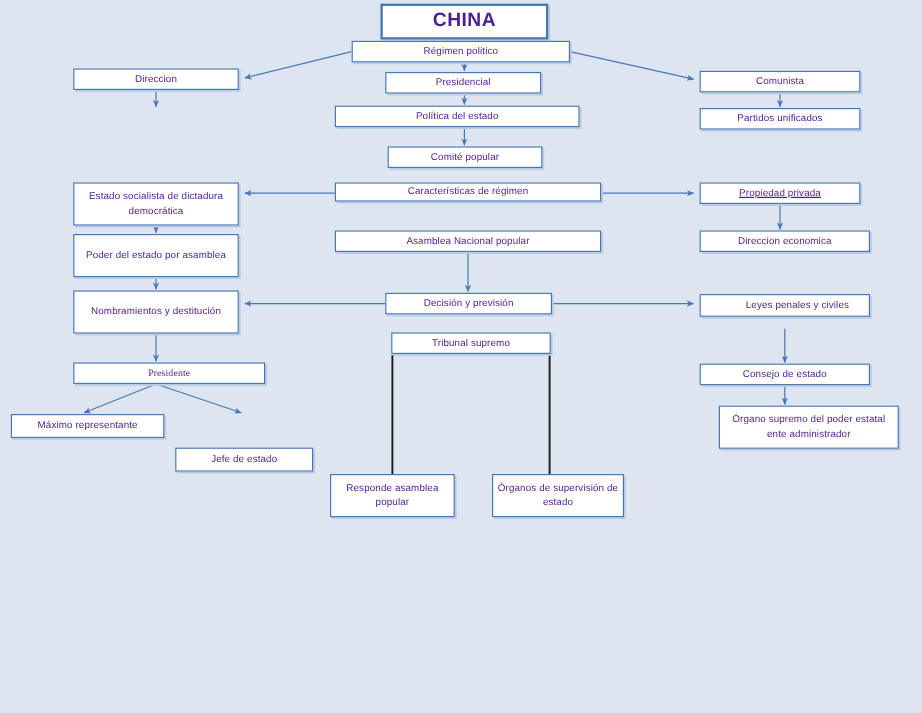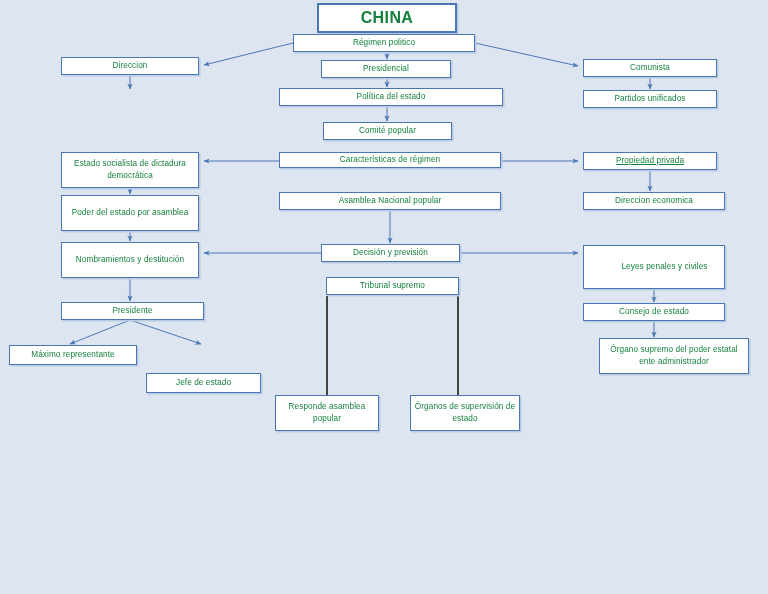--- a/index.html
+++ b/index.html
@@ -29,21 +29,21 @@
   .node {
     position: absolute;
     box-sizing: border-box;
     background: #ffffff;
     border: 1.6px solid #4a77b4;
     box-shadow: 1.5px 1.5px 0 0 #b9cbe4;
     display: flex;
     align-items: center;
     justify-content: center;
     text-align: center;
-    color: #15803d;
+    color: #4c1d95;
     font-size: 8.2px;
     line-height: 1.45;
     padding: 1px 3px;
     letter-spacing: 0.1px;
   }
   .node.title {
     font-size: 16px;
     font-weight: bold;
     border-width: 2px;
     letter-spacing: 0.4px;
@@ -116,21 +116,21 @@
 
   <div class="node" style="left:293px; top:34px; width:182px; height:18px;">Régimen politico</div>
 
   <div class="node" style="left:61px; top:57px; width:138px; height:18px;">Direccion</div>
 
   <div class="node" style="left:321px; top:60px; width:130px; height:18px;">Presidencial</div>
 
   <div class="node" style="left:583px; top:59px; width:134px; height:18px;">Comunista</div>
 
 
-  <div class="node" style="left:279px; top:88px; width:224px; height:18px;">Política del estado</div>
+  <div class="node" style="left:279px; top:88px; width:204px; height:18px;">Política del estado</div>
 
   <div class="node" style="left:583px; top:90px; width:134px; height:18px;">Partidos unificados</div>
 
   <div class="node" style="left:323px; top:122px; width:129px; height:18px;">Comité popular</div>
 
   <div class="node" style="left:61px; top:152px; width:138px; height:36px;">Estado socialista de dictadura democrática</div>
 
   <div class="node" style="left:279px; top:152px; width:222px; height:16px;">Características de régimen</div>
 
   <div class="node" style="left:583px; top:152px; width:134px; height:18px;text-decoration:underline;">Propiedad privada</div>
@@ -138,23 +138,23 @@
   <div class="node" style="left:61px; top:195px; width:138px; height:36px;">Poder del estado por asamblea</div>
 
   <div class="node" style="left:279px; top:192px; width:222px; height:18px;">Asamblea Nacional popular</div>
 
   <div class="node" style="left:583px; top:192px; width:142px; height:18px;">Direccion economica</div>
 
   <div class="node" style="left:61px; top:242px; width:138px; height:36px;">Nombramientos y destitución</div>
 
   <div class="node" style="left:321px; top:244px; width:139px; height:18px;">Decisión y previsión</div>
 
-  <div class="node" style="left:583px; top:245px; width:142px; height:44px;padding-left:24px;">Leyes penales y civiles</div>
+  <div class="node" style="left:583px; top:245px; width:142px; height:19px;padding-left:24px;">Leyes penales y civiles</div>
 
-  <div class="node" style="left:61px; top:302px; width:143px; height:18px;">Presidente</div>
+  <div class="node" style="left:61px; top:302px; width:160px; height:18px;font-family:Liberation Serif, serif;">Presidente</div>
 
   <div class="node" style="left:326px; top:277px; width:133px; height:18px;">Tribunal supremo</div>
 
   <div class="node" style="left:583px; top:303px; width:142px; height:18px;">Consejo de estado</div>
 
   <div class="node" style="left:9px; top:345px; width:128px; height:20px;">Máximo representante</div>
 
   <div class="node" style="left:146px; top:345px; width:115px; height:20px;margin-top:28px;">Jefe de estado</div>
 
   <div class="node" style="left:583px; top:338px; width:150px; height:36px;margin-left:16px;">Órgano supremo del poder estatal  ente  administrador</div>

